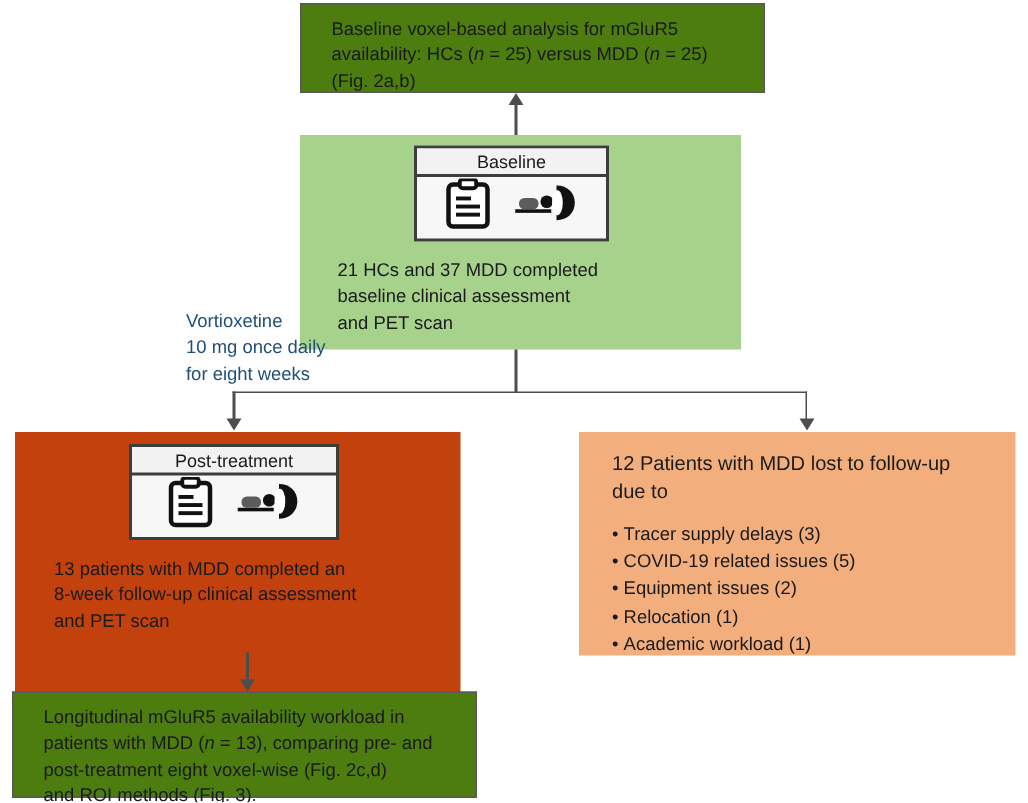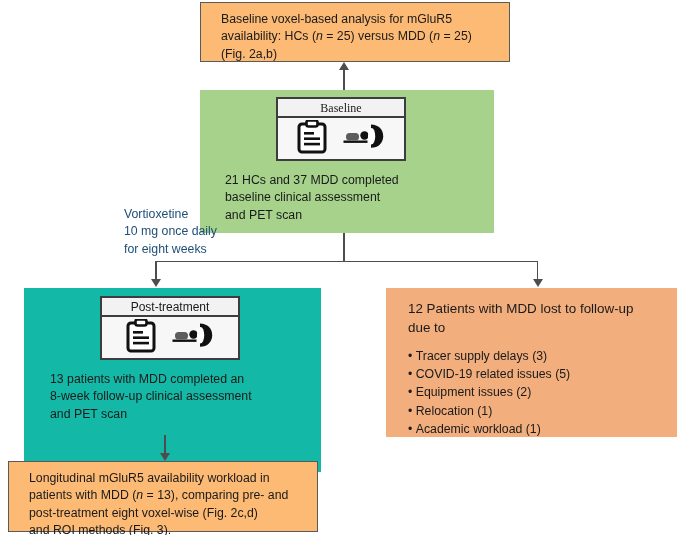--- a/index.html
+++ b/index.html
@@ -19,21 +19,21 @@
     overflow: hidden;
   }
 
   
   .box {
     position: absolute;
     box-sizing: border-box;
   }
   .outline-box {
     border: 1.5px solid #595959;
-    background: #fdba74;
+    background: #4d7c0f;
   }
   .fill-box {
     border: none;
   }
 
   .body-text {
     font-size: 12.3px;
     line-height: 1.42;
     color: #1a1a1a;
     white-space: pre-line;
@@ -87,36 +87,35 @@
     gap: 16px;
     height: calc(100% - 19px);
     box-sizing: border-box;
   }
 
   #baseline-icon-panel {
     left: 76px;
     top: 7px;
     width: 130px;
     height: 64px;
-    font-family: Liberation Serif, serif;
   }
   #baseline-caption {
     position: absolute;
     left: 25px;
     top: 82px;
     right: 6px;
   }
 
   
   #posttreatment-group {
-    left: 24px;
+    left: 10px;
     top: 288px;
     width: 297px;
     height: 184px;
-    background: #14b8a6;
+    background: #c2410c;
   }
   #posttreatment-icon-panel {
     left: 76px;
     top: 8px;
     width: 140px;
     height: 64px;
   }
   #posttreatment-caption {
     position: absolute;
     left: 26px;

